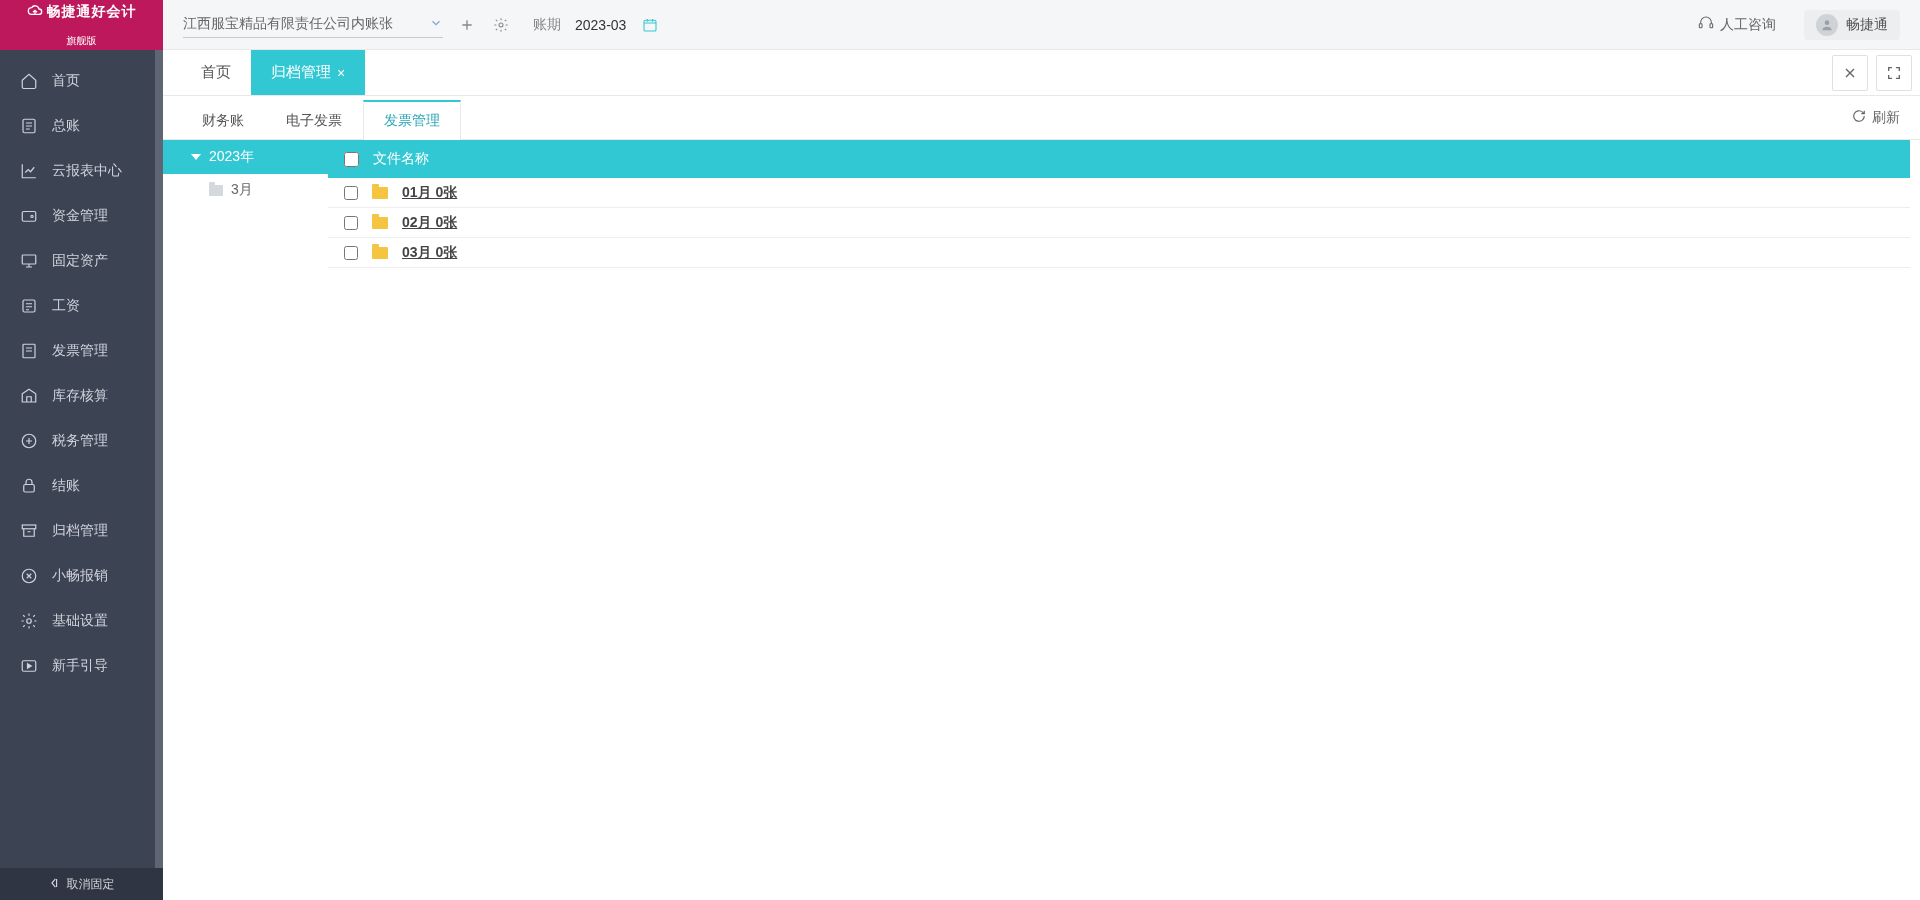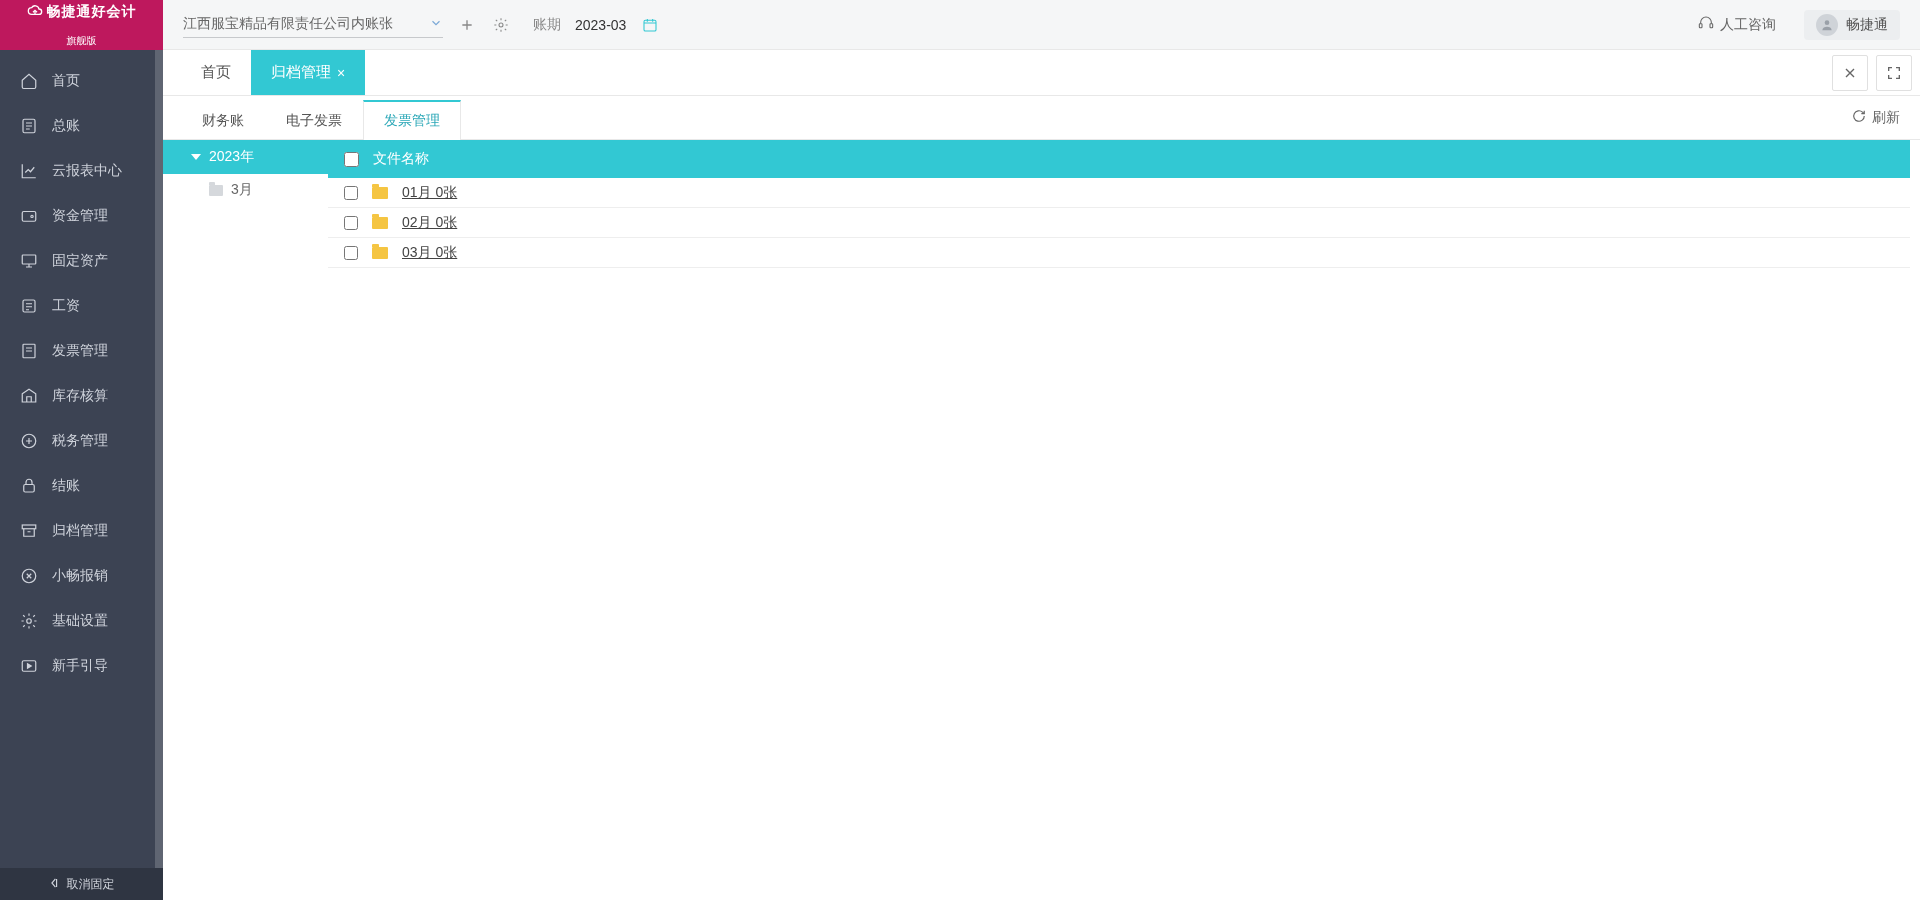--- a/index.html
+++ b/index.html
@@ -54,21 +54,21 @@
 .folder-gray { width: 14px; height: 11px; background: #d5d8dc; border-radius: 1px; position: relative; }
 .folder-gray::before { content: ""; position: absolute; top: -3px; left: 0; width: 6px; height: 3px; background: #d5d8dc; border-radius: 1px 1px 0 0; }
 
 .list { flex: 1; padding-right: 10px; }
 .list-header { background: #32c8d3; color: #fff; height: 38px; display: flex; align-items: center; padding: 0 16px; gap: 14px; }
 .list-header input[type=checkbox] { width: 15px; height: 15px; }
 .row { height: 30px; display: flex; align-items: center; padding: 0 16px; gap: 14px; border-bottom: 1px solid #eee; }
 .row input[type=checkbox] { width: 14px; height: 14px; }
 .folder-yellow { width: 16px; height: 12px; background: #f5c542; border-radius: 1px; position: relative; }
 .folder-yellow::before { content: ""; position: absolute; top: -3px; left: 0; width: 7px; height: 3px; background: #f5c542; border-radius: 1px 1px 0 0; }
-.row-label { color: #444; text-decoration: underline; cursor: pointer; }
+.row-label { color: #444; text-decoration: underline; cursor: pointer; font-weight: bold; }
 </style>
 </head>
 <body>
 
 <div class="app">
   <aside class="sidebar">
     <div class="brand">
       <div class="brand-title">
         <span>
           <svg viewBox="0 0 24 24" width="16" height="16" fill="none" stroke="#fff" stroke-width="2">

